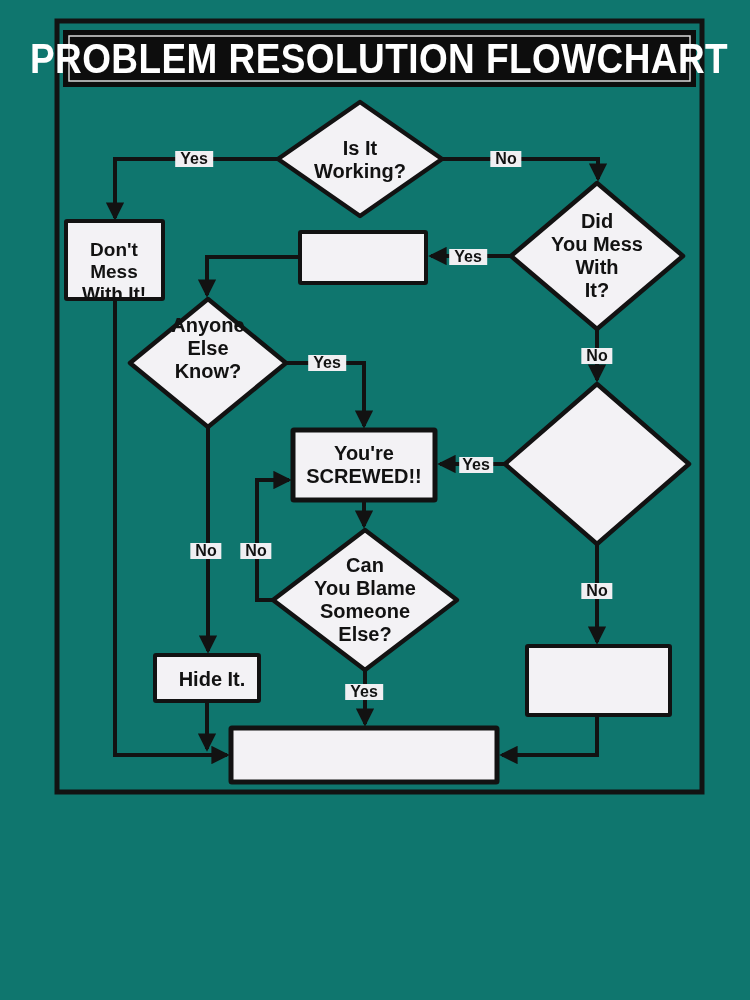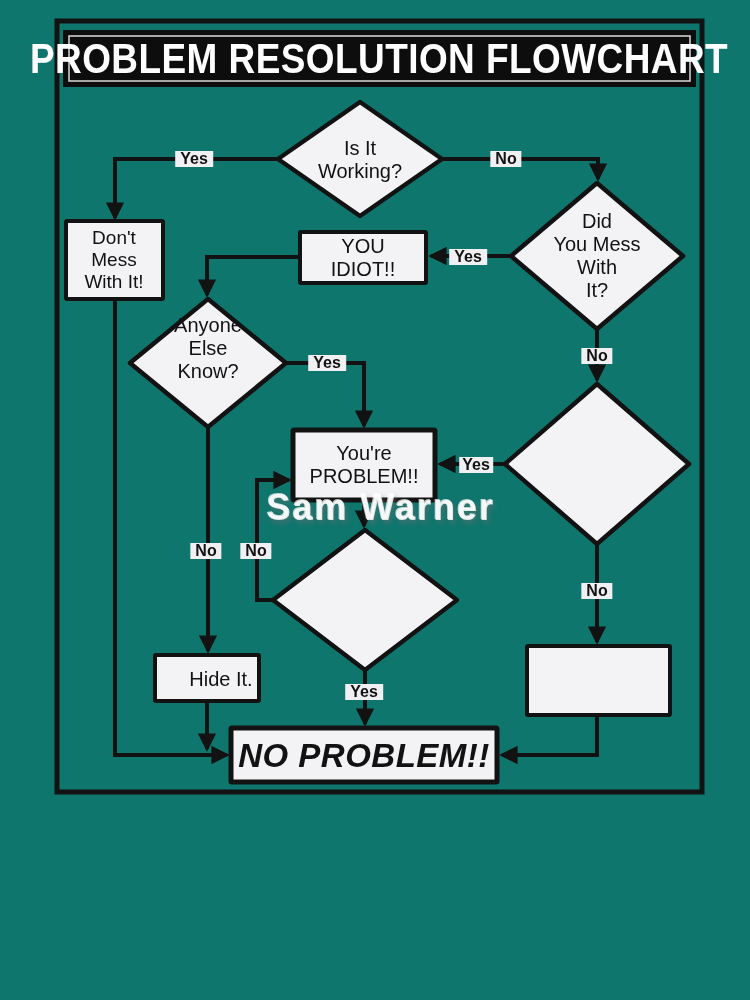--- a/index.html
+++ b/index.html
@@ -3,21 +3,21 @@
 <meta charset="utf-8">
 <style>
   html,body{margin:0;padding:0;background:#f0eff2;}
   .stage{
     position:relative;width:750px;height:1000px;background:#0f766e;overflow:hidden;
     font-family:"Liberation Sans","DejaVu Sans",sans-serif;color:#121212;
   }
   .stage svg{position:absolute;left:0;top:0;}
   .txt{
     position:absolute;transform:translate(-50%,-50%);
-    text-align:center;white-space:pre-line;font-weight:400;line-height:1.15;
+    text-align:center;white-space:pre-line;font-weight:700;line-height:1.15;
     color:#121212;
   }
   .node-txt{font-size:20px;}
   .node-txt.small{font-size:19px;}
   .edge-label{
     position:absolute;transform:translate(-50%,-50%);
     background:#f0eff2;padding:0 5px;font-weight:700;font-size:16px;line-height:1;
     color:#121212;
   }
   .banner-title{
@@ -83,43 +83,43 @@
       <rect x="155" y="655" width="104" height="46" stroke-width="4" rx="1"></rect>
       <rect x="527" y="646" width="143" height="69" stroke-width="4" rx="1"></rect>
       <rect x="231" y="728" width="266" height="54" stroke-width="5" rx="1"></rect>
     </g>
   </svg>
 
   <div class="banner-title">PROBLEM RESOLUTION FLOWCHART</div>
 
   <div class="txt node-txt" style="left:360px;top:160px;">Is It
 Working?</div>
-  <div class="txt node-txt small" style="left:114px;top:260px;">Don't
+  <div class="txt node-txt small" style="left:114px;top:272px;">Don't
 Mess
 With It!</div>
   <div class="txt node-txt" style="left:597px;top:256px;">Did
 You Mess
 With
 It?</div>
-  <div class="txt node-txt" style="left:363px;top:258px;">YOU
-IDIOT!!</div>
   <div class="txt node-txt" style="left:208px;top:348px;">Anyone
 Else
 Know?</div>
   <div class="txt node-txt" style="left:364px;top:465px;">You're
-PROBLEM!!</div>
-  <div class="txt node-txt" style="left:221px;top:679px;">Hide It.</div>
-  <div class="txt big-txt" style="position:absolute;left:364px;top:756px;transform:translate(-50%,-50%);font-weight:700;">NO PROBLEM!!</div>
+SCREWED!!</div>
+  <div class="txt node-txt" style="left:365px;top:600px;">Can
+You Blame
+Someone
+Else?</div>
+  <div class="txt node-txt" style="left:212px;top:679px;">Hide It.</div>
 
   <div class="edge-label" style="left:194px;top:159px;">Yes</div>
   <div class="edge-label" style="left:506px;top:159px;">No</div>
   <div class="edge-label" style="left:468px;top:257px;">Yes</div>
   <div class="edge-label" style="left:597px;top:356px;">No</div>
   <div class="edge-label" style="left:327px;top:363px;">Yes</div>
   <div class="edge-label" style="left:476px;top:465px;padding:0 3px;">Yes</div>
   <div class="edge-label" style="left:206px;top:551px;">No</div>
   <div class="edge-label" style="left:256px;top:551px;">No</div>
   <div class="edge-label" style="left:597px;top:591px;">No</div>
   <div class="edge-label" style="left:364px;top:692px;">Yes</div>
 
-  <div class="watermark">Sam Warner</div>
 
 </div>
 
 </body></html>

